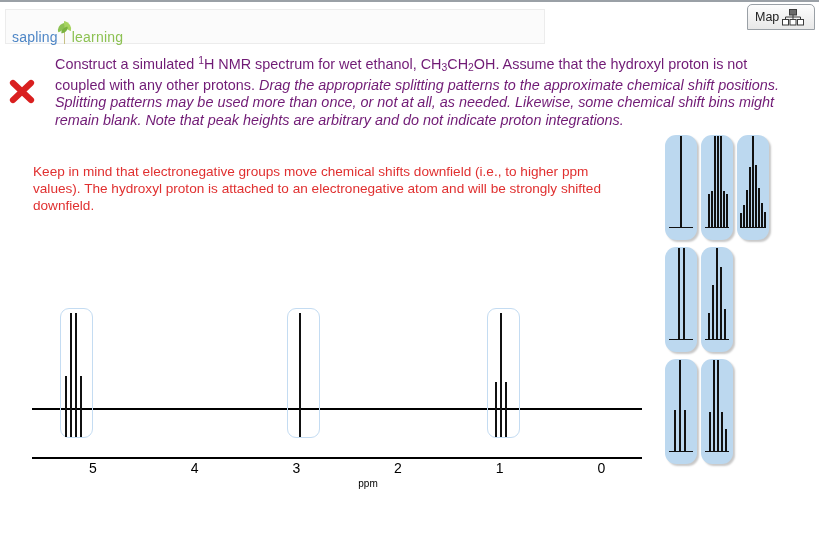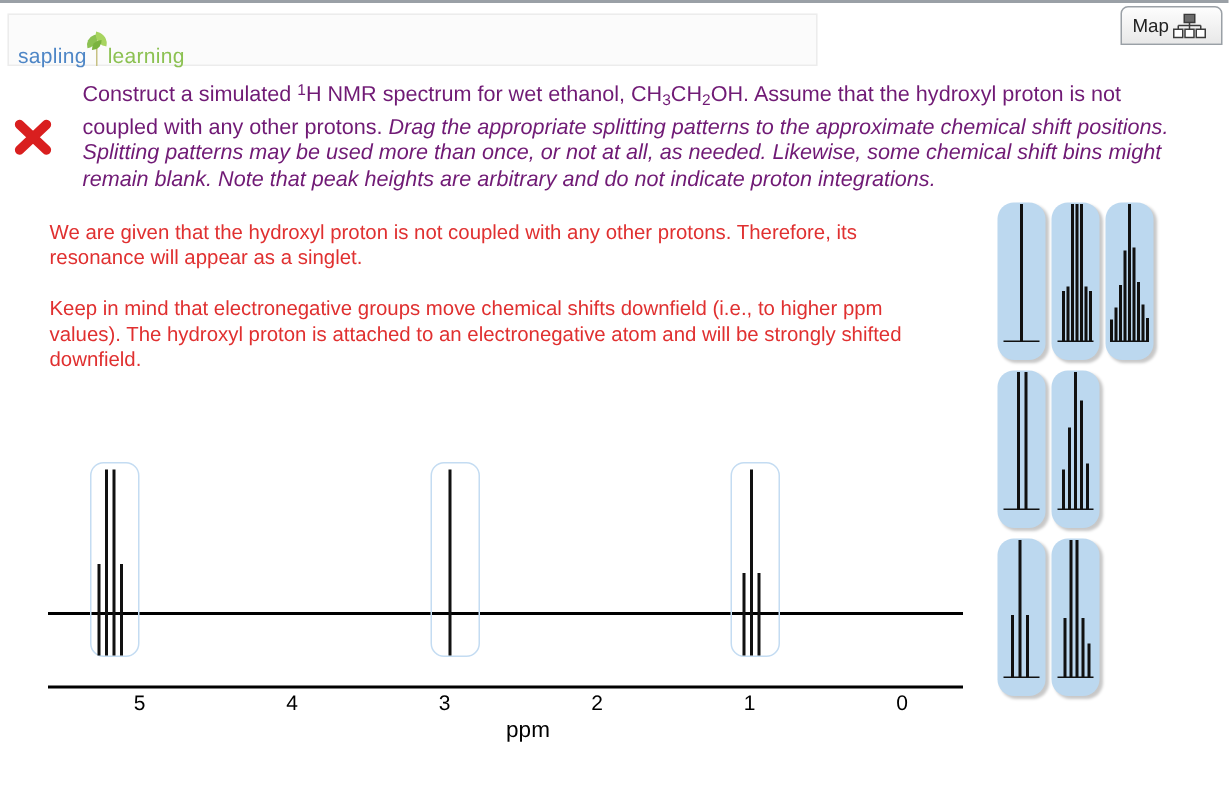--- a/index.html
+++ b/index.html
@@ -93,21 +93,21 @@
     position:absolute;left:32px;top:136px;width:610px;height:1.5px;background:#000;
   }
   #axis-line{
     position:absolute;left:32px;top:185px;width:610px;height:1.5px;background:#000;
   }
   .axis-tick-label{
     position:absolute;top:188px;font-size:14px;color:#000;
     transform:translateX(-50%);
   }
   #axis-title{
-    position:absolute;top:206px;left:352px;font-size:15px;transform:translateX(-50%);
+    position:absolute;top:206px;left:368px;font-size:10px;transform:translateX(-50%);
   }
   .bin{
     position:absolute;
     width:33px;height:130px;
     border:1px solid #c4dcf2;
     border-radius:9px;
     box-sizing:border-box;
     background:transparent;
   }
   .pattern{
@@ -176,21 +176,20 @@
       <line x1="7" y1="8" x2="25" y2="25"></line>
         <line x1="25" y1="8" x2="7" y2="25"></line>
     </g>
   </svg>
 
   <div id="question">
     <span>Construct a simulated </span><sup>1</sup><span>H NMR spectrum for wet ethanol, CH</span><sub>3</sub><span>CH</span><sub>2</sub><span>OH. Assume that the hydroxyl proton is not coupled with any other protons. </span><span class="em">Drag the appropriate splitting patterns to the approximate chemical shift positions. Splitting patterns may be used more than once, or not at all, as needed. Likewise, some chemical shift bins might remain blank. Note that peak heights are arbitrary and do not indicate proton integrations.</span>
   </div>
 
   <div id="feedback">
-    <p>We are given that the hydroxyl proton is not coupled with any other protons. Therefore, its resonance will appear as a singlet.</p>
     <p class="gap">Keep in mind that electronegative groups move chemical shifts downfield (i.e., to higher ppm values). The hydroxyl proton is attached to an electronegative atom and will be strongly shifted downfield.</p>
   </div>
 
   <div id="spectrum">
     <div id="baseline"></div>
     <div id="axis-line"></div>
     <div id="axis-ticks">
         <div class="axis-tick-label" style="left: 93px;">5</div>
         <div class="axis-tick-label" style="left: 194.667px;">4</div>
         <div class="axis-tick-label" style="left: 296.333px;">3</div>

